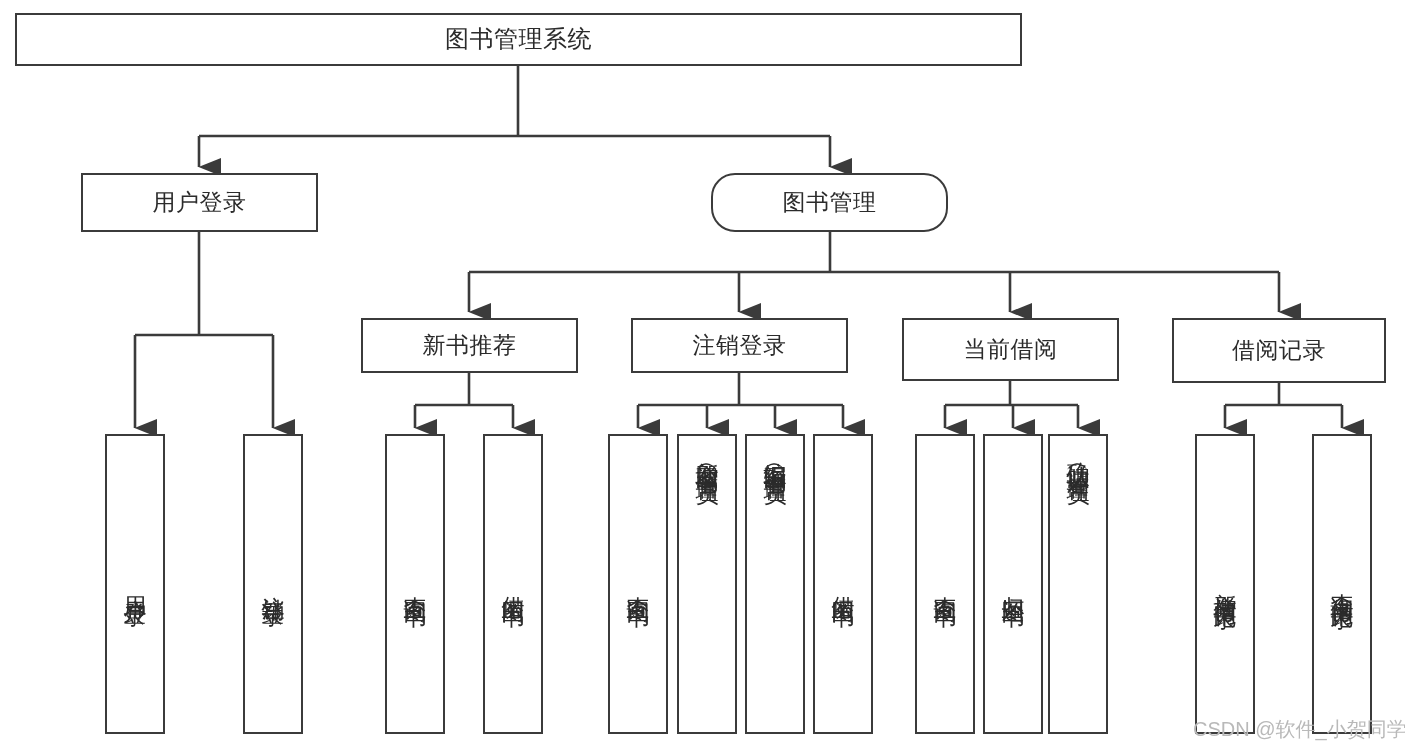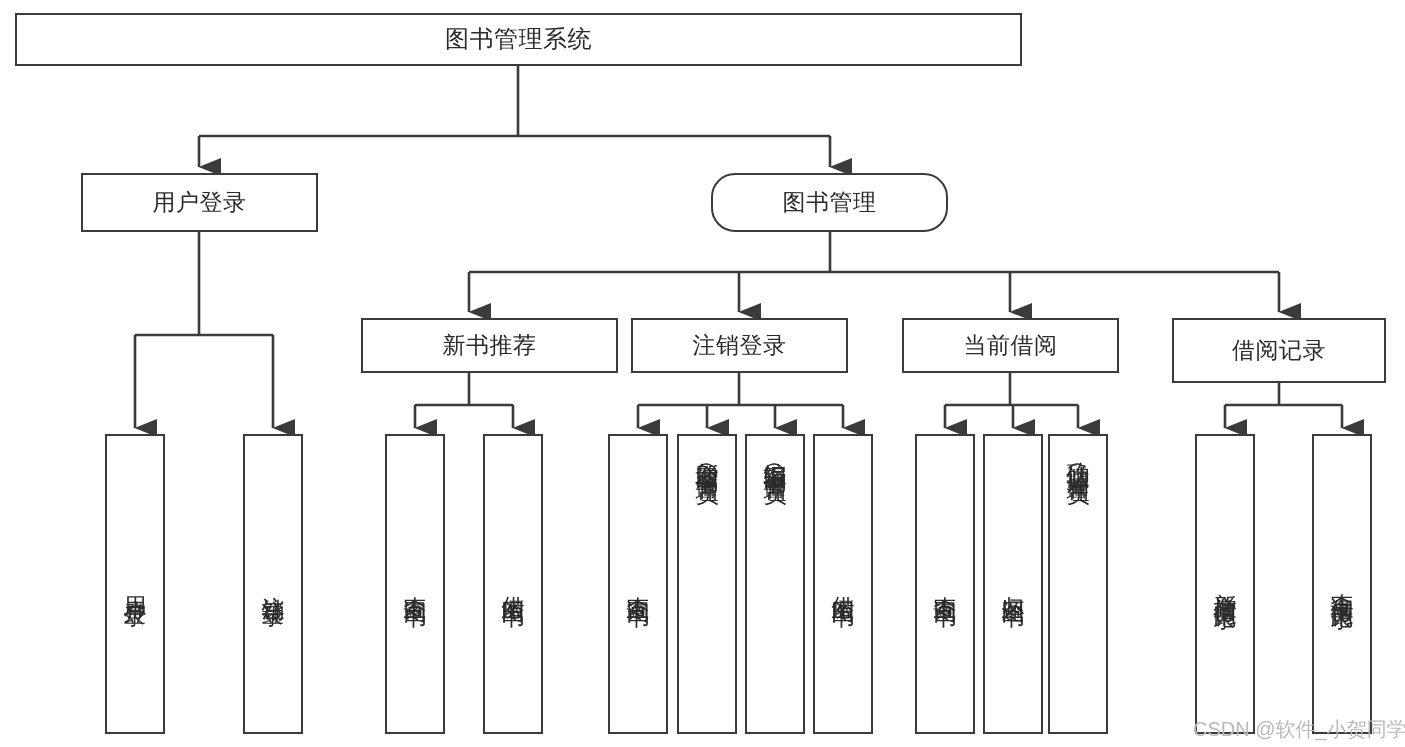--- a/index.html
+++ b/index.html
@@ -144,29 +144,29 @@
   </div>
 
   <div class="node horiz" style="left:81px; top:173px; width:237px; height:59px;">
     <span class="node-label">用户登录</span>
   </div>
 
   <div class="node horiz" style="left:711px; top:173px; width:237px; height:59px;border-radius:24px;">
     <span class="node-label">图书管理</span>
   </div>
 
-  <div class="node horiz" style="left:361px; top:318px; width:257px; height:55px;">
+  <div class="node horiz" style="left:361px; top:318px; width:217px; height:55px;">
     <span class="node-label">新书推荐</span>
   </div>
 
   <div class="node horiz" style="left:631px; top:318px; width:217px; height:55px;">
     <span class="node-label">注销登录</span>
   </div>
 
-  <div class="node horiz" style="left:902px; top:318px; width:217px; height:55px;">
+  <div class="node horiz" style="left:902px; top:318px; width:217px; height:63px;">
     <span class="node-label">当前借阅</span>
   </div>
 
   <div class="node horiz" style="left:1172px; top:318px; width:214px; height:65px;">
     <span class="node-label">借阅记录</span>
   </div>
 
   <div class="node vert center" style="left:105px; top:434px; width:60px; height:300px;">
     <span class="node-label">用户登录</span>
   </div>

